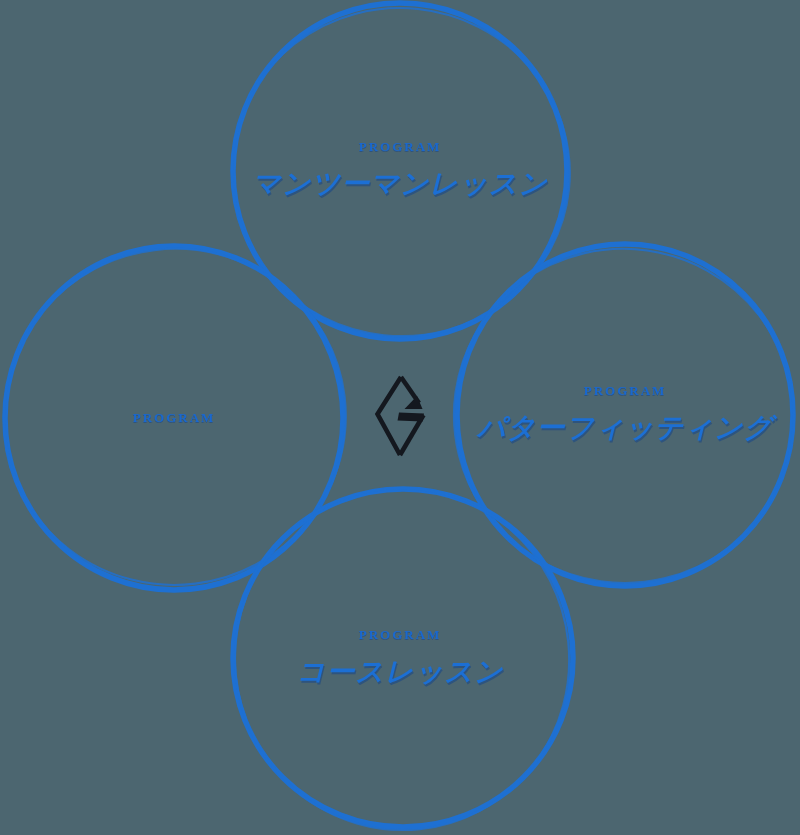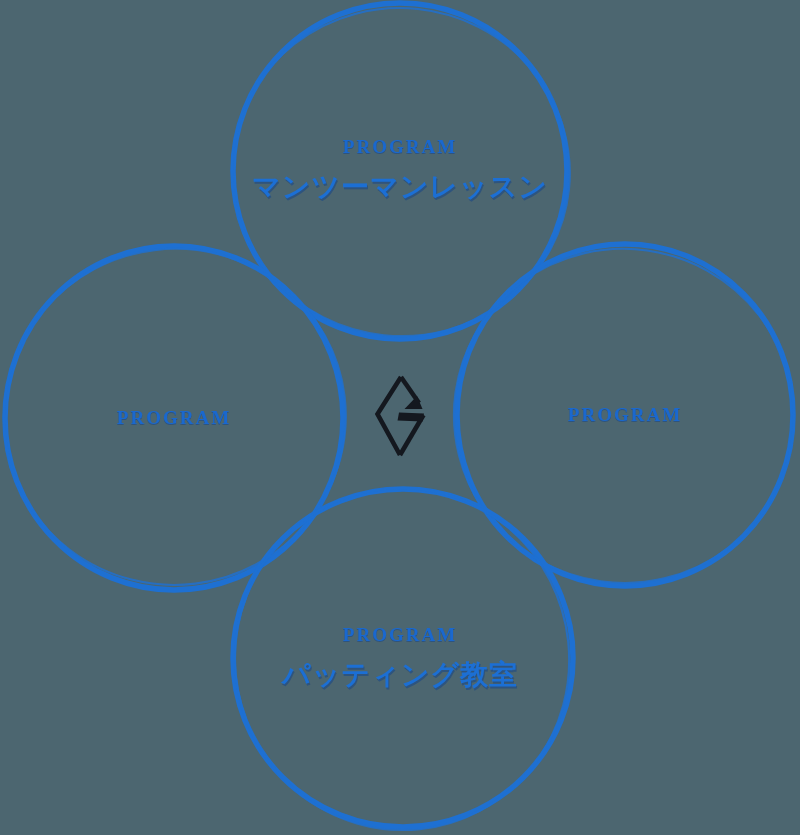--- a/index.html
+++ b/index.html
@@ -32,34 +32,35 @@
     gap: 10px; text-align: center;
   }
   .bubble.pos-top    { left: 230px; top:   1px; }
   .bubble.pos-left   { left:   4px; top: 248px; }
   .bubble.pos-right  { left: 455px; top: 245px; }
   .bubble.pos-bottom { left: 230px; top: 489px; }
 
   .eyebrow {
     font-family: "Liberation Serif", "DejaVu Serif", serif;
     font-weight: 700;
-    font-size: 19px;
+    font-size: 13px;
     letter-spacing: 2px;
     color: var(--eyebrow-color);
     text-shadow: 0 1px 0 var(--title-shadow);
     white-space: nowrap;
     text-align: center;
   }
   .title {
     font-weight: 700;
     font-size: 28px;
     letter-spacing: 1px;
     color: var(--title-color);
     text-shadow: 1px 2px 0 var(--title-shadow);
     white-space: nowrap;
+    font-style: italic;
   }
 
   .logo {
     position: absolute;
     left: 368px; top: 371px;
     width: 64px; height: 92px;
   }
   .logo .stroke { fill: none; stroke: var(--logo-color); stroke-width: 4.6; stroke-linejoin: miter; stroke-linecap: butt; }
   .logo .fill   { fill: var(--logo-color); stroke: none; }
 </style>
@@ -95,25 +96,26 @@
     <div class="eyebrow">PROGRAM</div>
     <div class="title">マンツーマンレッスン</div>
   </div>
 
   <div class="bubble pos-left">
     <div class="eyebrow">PROGRAM</div>
   </div>
 
   <div class="bubble pos-right">
     <div class="eyebrow">PROGRAM</div>
+    <div class="title">パターフィッティング</div>
   </div>
 
   <div class="bubble pos-bottom">
     <div class="eyebrow">PROGRAM</div>
-    <div class="title">パッティング教室</div>
+    <div class="title">コースレッスン</div>
   </div>
 
   <svg class="logo" viewBox="0 0 64 92" xmlns="http://www.w3.org/2000/svg">
 
     <path class="stroke" d="M33 6 L9.5 43 L32 84"></path>
 
     <path class="stroke" d="M33 6 L51 32"></path>
 
     <path class="stroke" d="M55.5 44 L32 84"></path>
 

